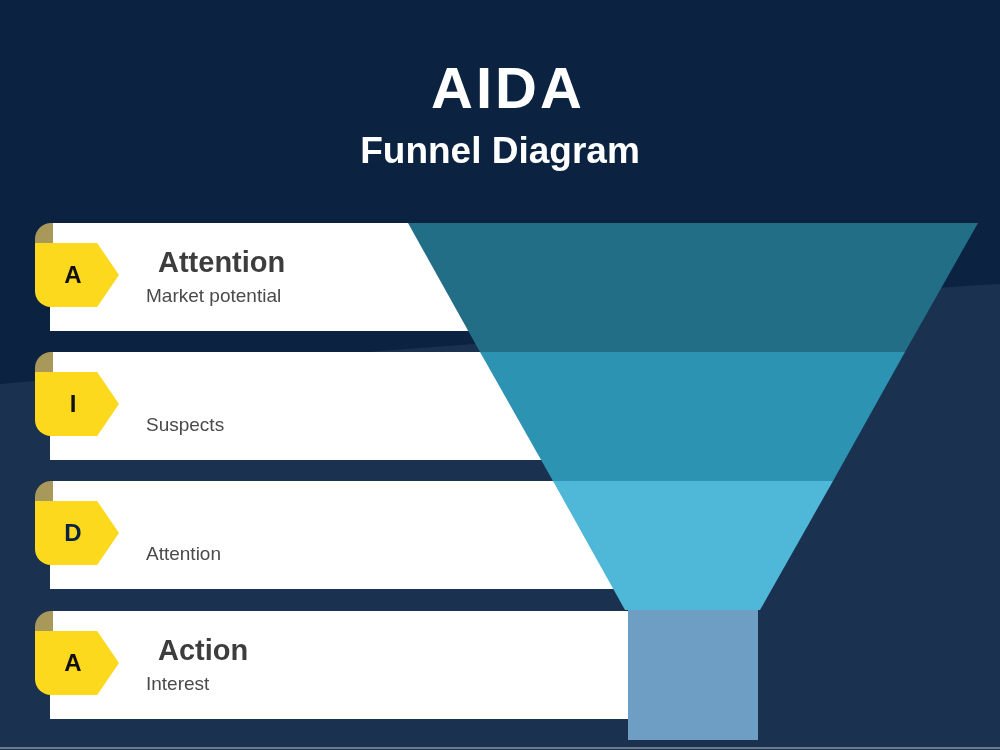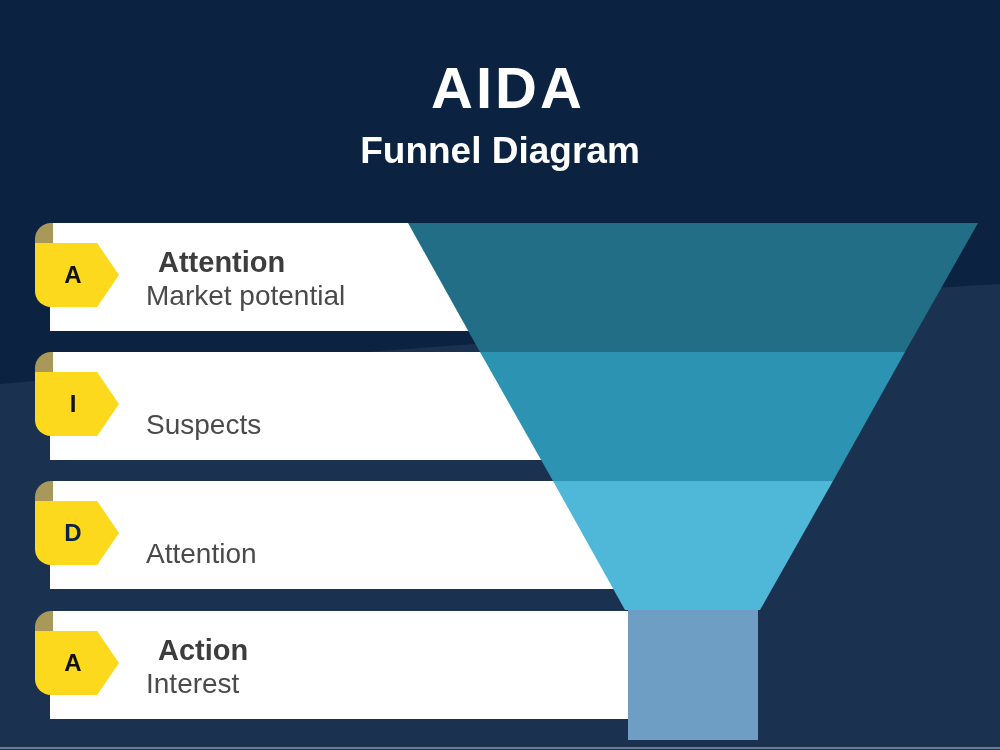--- a/index.html
+++ b/index.html
@@ -7,21 +7,21 @@
   .bg { position: absolute; left: 0; top: 0; width: 1000px; height: 750px; }
   .header { position: absolute; left: 0; top: 0; width: 1000px; text-align: center; color: #ffffff; }
   .title { position: absolute; left: 8px; width: 1000px; top: 55px; font-size: 58px; font-weight: bold; letter-spacing: 3px; line-height: 66px; }
   .subtitle { position: absolute; left: 0; width: 1000px; top: 128px; font-size: 37px; font-weight: bold; line-height: 46px; }
   .row { position: absolute; left: 50px; width: 700px; height: 108px; background: #ffffff; }
   .tab { position: absolute; left: 35px; width: 84px; }
   .curl { position: absolute; left: 0; top: 0; width: 18px; height: 40px; background: #a8995a; border-top-left-radius: 16px; }
   .pent { position: absolute; left: 0; top: 20px; width: 84px; height: 64px; background: #fcd91c; clip-path: polygon(0 0, 74% 0, 100% 50%, 74% 100%, 0 100%); border-bottom-left-radius: 16px; }
   .letter { position: absolute; left: 0; top: 20px; width: 76px; height: 64px; line-height: 64px; text-align: center; font-size: 24px; font-weight: bold; color: #111111; }
   .row-title { position: absolute; left: 108px; top: 22px; font-size: 29px; font-weight: bold; color: #3d3d3d; line-height: 34px; white-space: nowrap; }
-  .row-sub { position: absolute; left: 96px; top: 60px; font-size: 28px; color: #4a4a4a; line-height: 26px; white-space: nowrap; }
+  .row-sub { position: absolute; left: 96px; top: 60px; font-size: 19px; color: #4a4a4a; line-height: 26px; white-space: nowrap; }
   .funnel { position: absolute; left: 0; top: 0; width: 1000px; height: 750px; pointer-events: none; }
   .bottom-line { position: absolute; left: 0; top: 747px; width: 1000px; height: 2px; background: #6b7a8c; }
 </style>
 </head>
 <body>
 
 <svg class="bg" viewBox="0 0 1000 750" xmlns="http://www.w3.org/2000/svg">
   <rect x="0" y="0" width="1000" height="750" fill="#0b2340"></rect>
   <path d="M0,384 C200,365 380,350 560,338 C720,320 860,290 1000,284 L1000,750 L0,750 Z" fill="#1a3250"></path>
 </svg>

